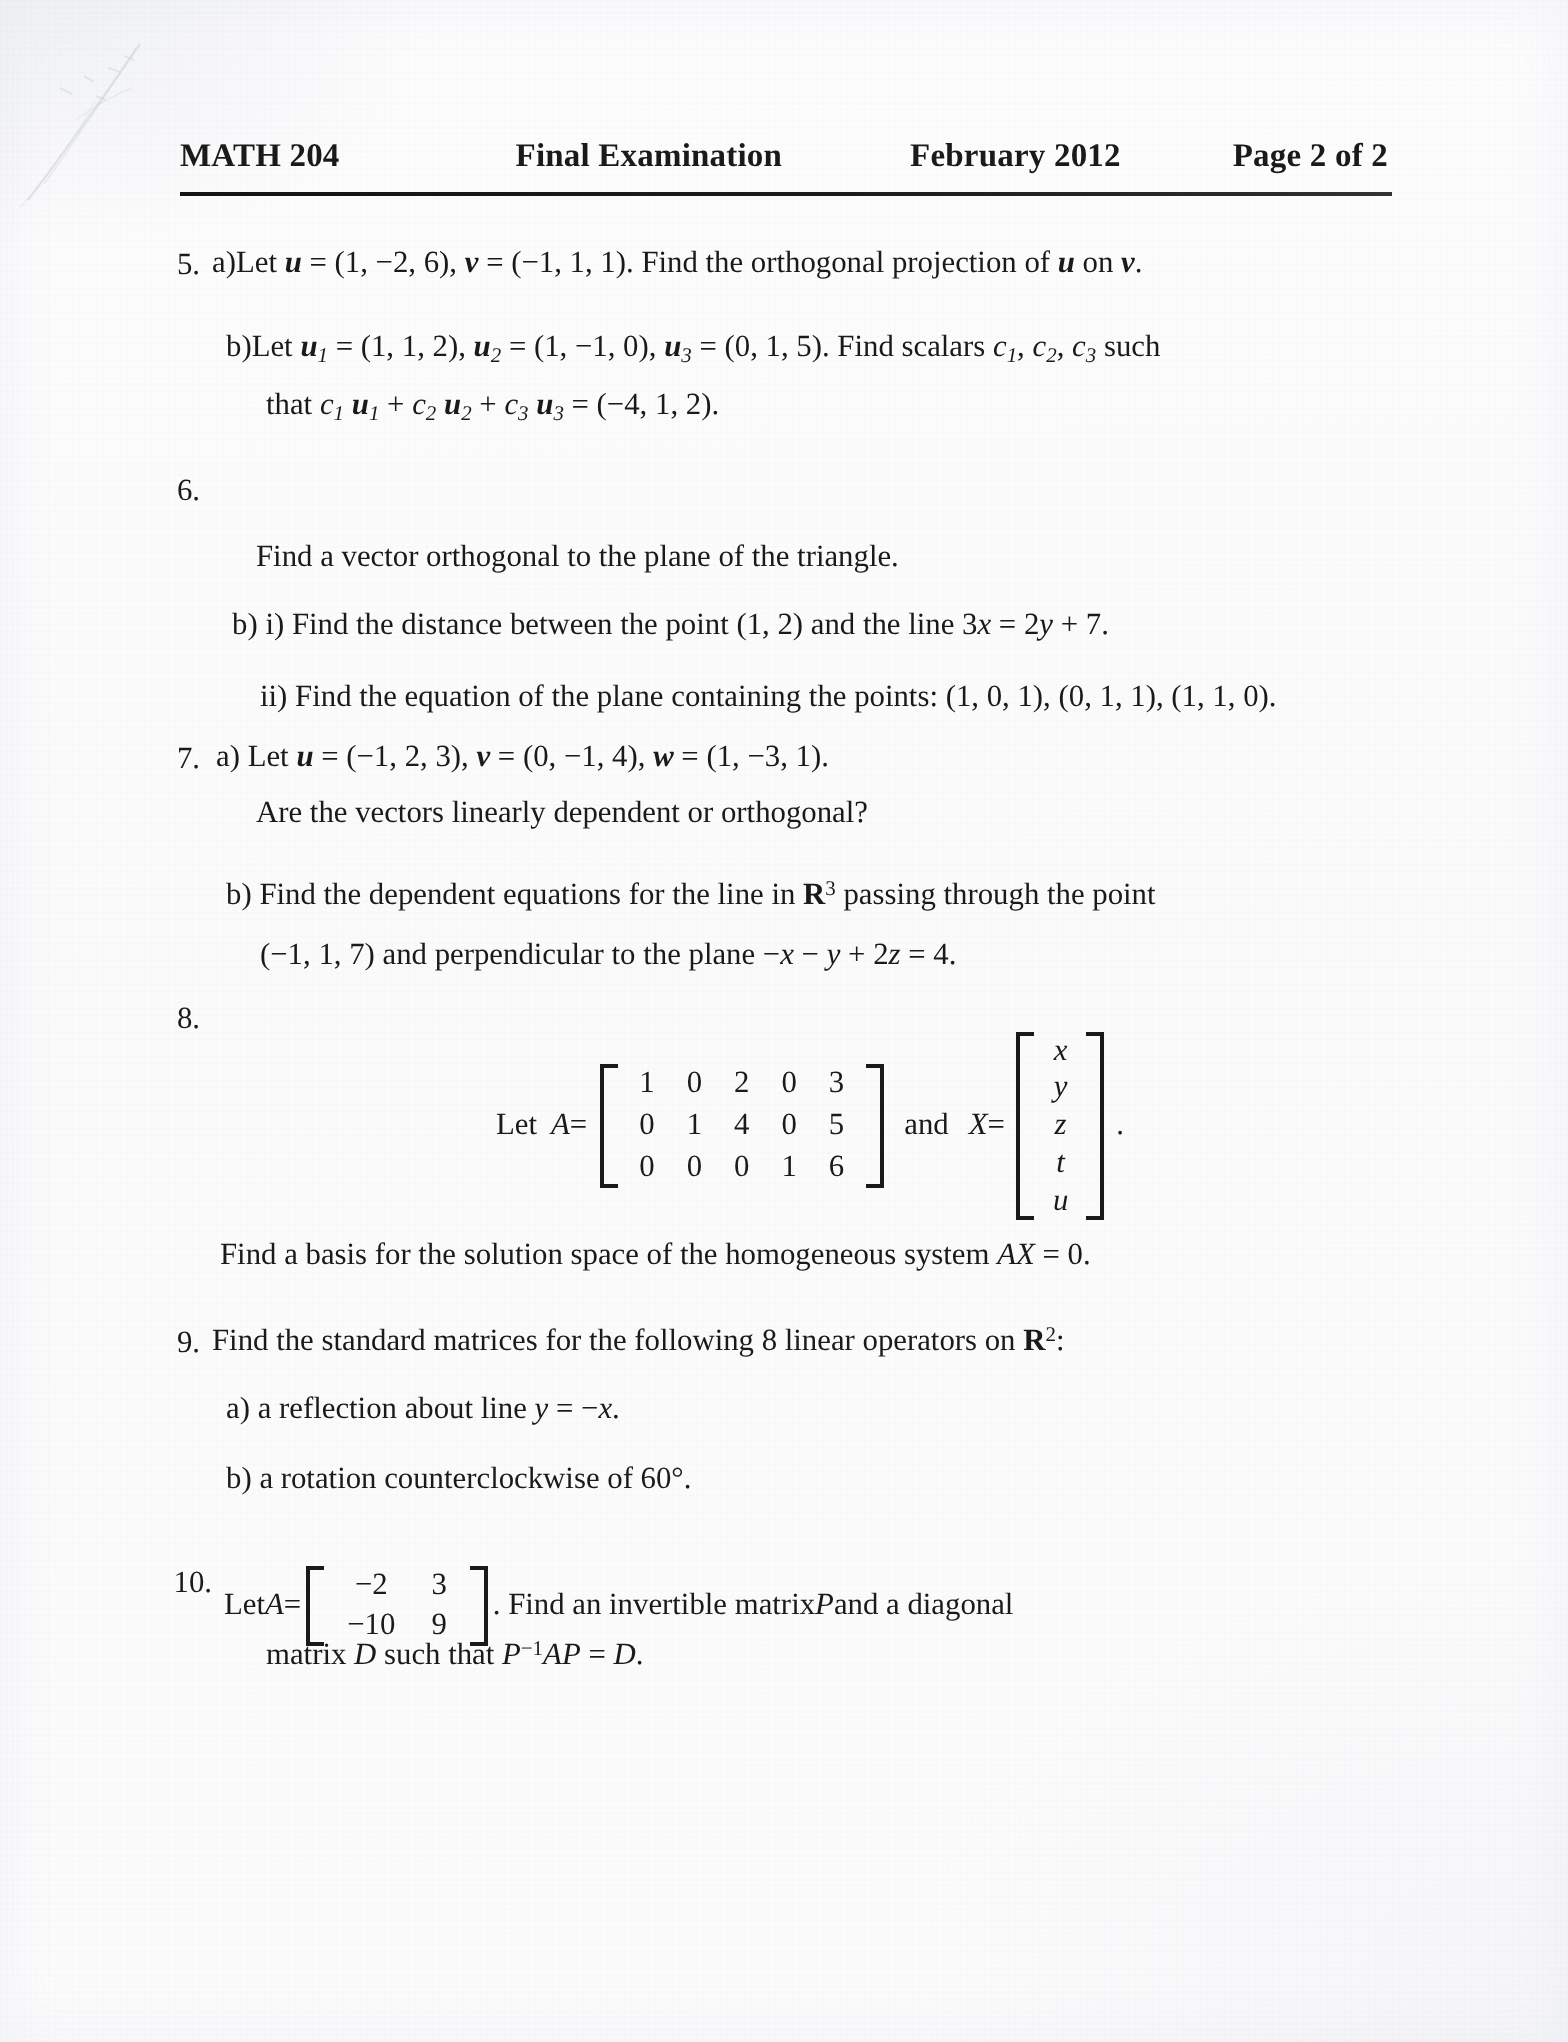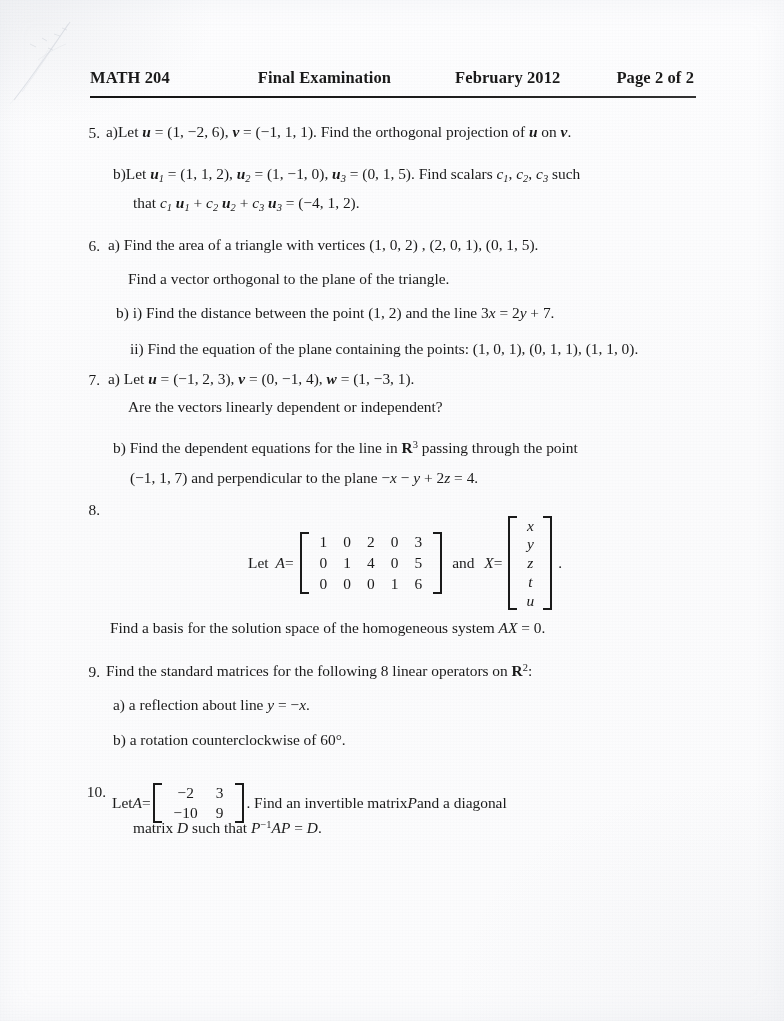--- a/index.html
+++ b/index.html
@@ -178,24 +178,20 @@
     <div class="prob" style="left:113px; top:166px;text-align:center;">
       <span>b)</span><span>Let </span><span class="mb">u</span><sub>1</sub><span> = (1, 1, 2), </span><span class="mb">u</span><sub>2</sub><span> = (1, −1, 0), </span><span class="mb">u</span><sub>3</sub><span> = (0, 1, 5). Find scalars </span><span class="mi">c</span><sub>1</sub><span>, </span><span class="mi">c</span><sub>2</sub><span>, </span><span class="mi">c</span><sub>3</sub><span> such</span>
     </div>
 
     <div class="prob" style="left:133px; top:195px;">
       <span>that </span><span class="mi">c</span><sub>1</sub><span class="mb"> u</span><sub>1</sub><span> + </span><span class="mi">c</span><sub>2</sub><span class="mb"> u</span><sub>2</sub><span> + </span><span class="mi">c</span><sub>3</sub><span class="mb"> u</span><sub>3</sub><span> = (−4, 1, 2).</span>
     </div>
 
     <div class="num" style="left:62px; top:237px; width:38px;">6.</div>
 
-    <div class="prob" style="left:108px; top:237px;">
-      <span>a)</span>
-      <span>Find the area of a triangle with vertices (1, 0, 2) , (2, 0, 1), (0, 1, 5).</span>
-    </div>
 
     <div class="prob" style="left:128px; top:271px;">
       <span>Find a vector orthogonal to the plane of the triangle.</span>
     </div>
 
     <div class="prob" style="left:116px; top:305px;">
       <span>b)</span>
       <span>i)</span>
       <span>Find the distance between the point (1, 2) and the line 3</span><span class="mi">x</span><span> = 2</span><span class="mi">y</span><span> + 7.</span>
     </div>
@@ -206,21 +202,21 @@
     </div>
 
     <div class="num" style="left:62px; top:371px; width:38px;">7.</div>
 
     <div class="prob" style="left:108px; top:371px;">
       <span>a)</span>
       <span>Let </span><span class="mb">u</span><span> = (−1, 2, 3),  </span><span class="mb">v</span><span> = (0, −1, 4),  </span><span class="mb">w</span><span> = (1, −3, 1).</span>
     </div>
 
     <div class="prob" style="left:128px; top:399px;">
-      <span>Are the vectors linearly dependent or independent?</span>
+      <span>Are the vectors linearly dependent or orthogonal?</span>
     </div>
 
     <div class="prob" style="left:113px; top:440px;">
       <span>b)</span>
       <span>Find the dependent equations for the line in </span><span class="bbR">R</span><sup>3</sup><span> passing through the point</span>
     </div>
 
     <div class="prob" style="left:130px; top:470px;">
       <span>(−1, 1, 7) and perpendicular to the plane −</span><span class="mi">x</span><span> − </span><span class="mi">y</span><span> + 2</span><span class="mi">z</span><span> = 4.</span>
     </div>

